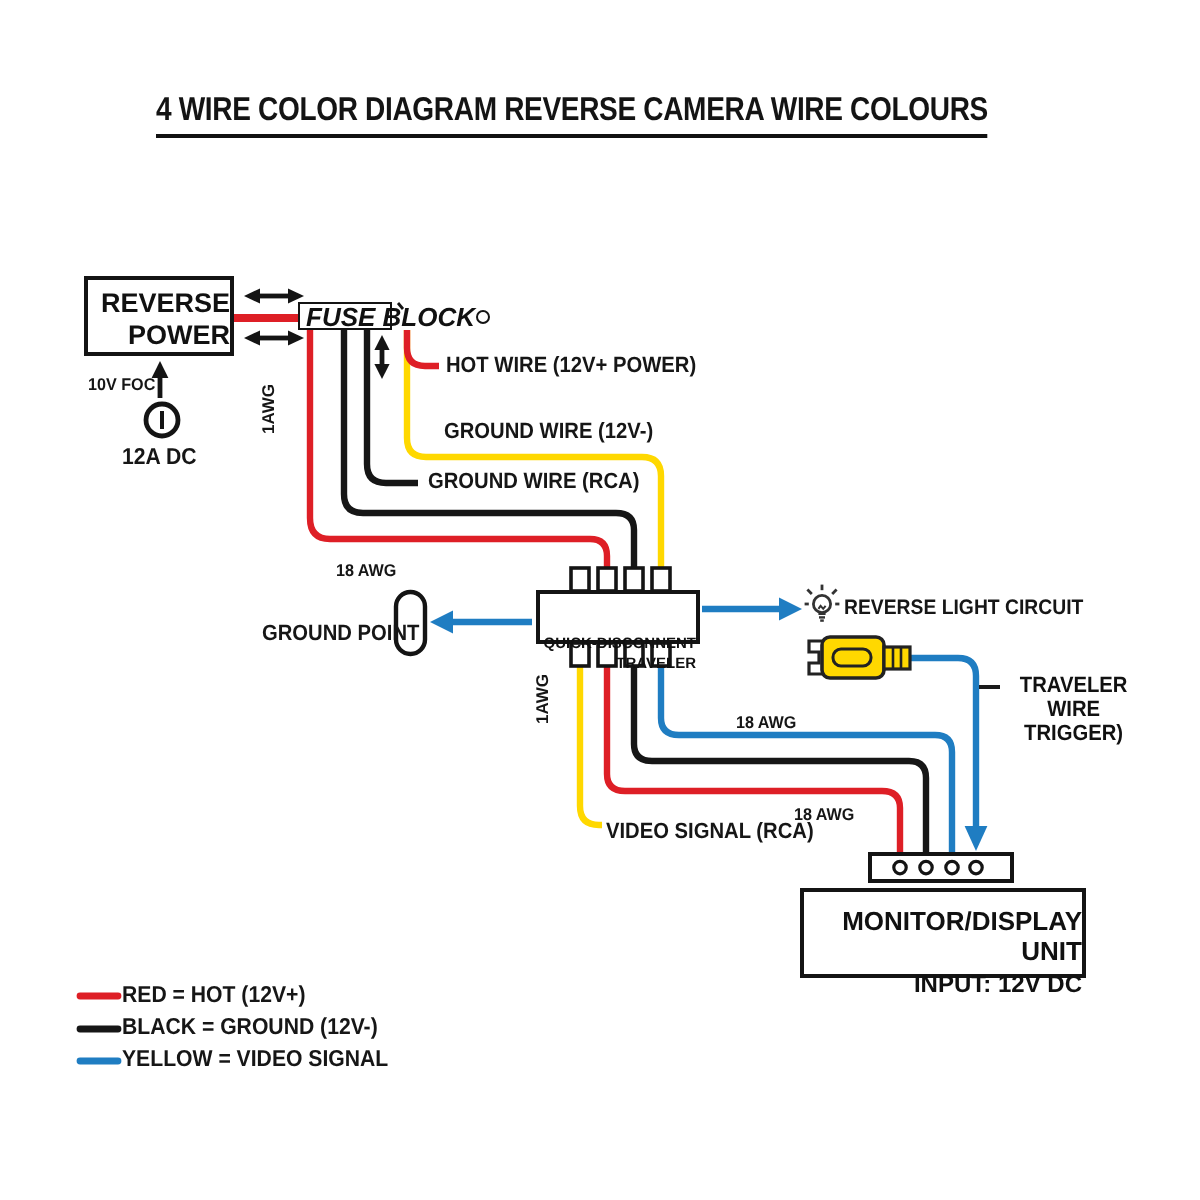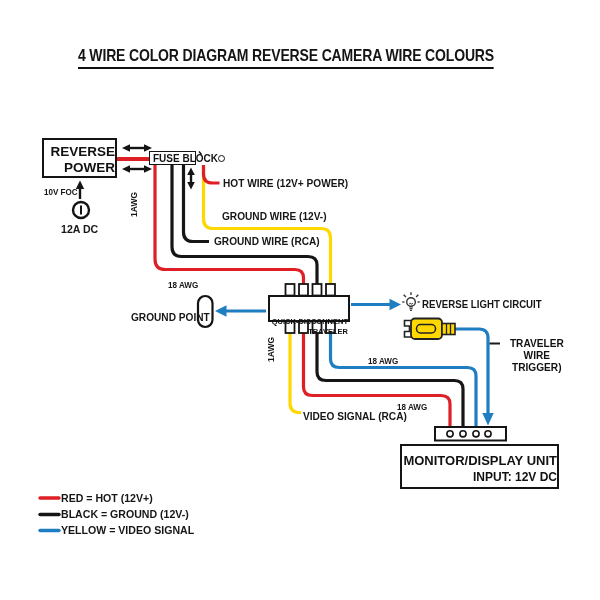--- a/index.html
+++ b/index.html
@@ -27,32 +27,32 @@
     transform:rotate(-90deg);transform-origin:left bottom;height:10px;line-height:10px;color:#161616;
   }
   .box{position:absolute;background:#fff;box-sizing:border-box;text-align:right;}
   .reverse-unit{
     left:42px;top:138px;width:75px;height:40px;border:2.5px solid #141414;
     font-size:13.5px;font-weight:bold;line-height:1.2;padding-top:4px;
   }
   .fuse-block{
     left:149px;top:151px;width:47px;height:14px;border:1.8px solid #141414;
     display:flex;align-items:center;justify-content:space-between;padding:0 3px;
-    font-size:10px;font-weight:bold;white-space:nowrap;
+    font-size:13px;font-weight:bold;white-space:nowrap;font-style:italic;
   }
   .fuse-circle{
     display:inline-block;width:7px;height:7px;border:1.5px solid #141414;border-radius:50%;
     box-sizing:border-box;flex:none;
   }
   .qd-connector{
     left:268px;top:295px;width:82px;height:27px;border:2px solid #141414;
     font-size:7.5px;font-weight:bold;line-height:1.3;padding-top:20px;
   }
   .monitor{
-    left:400px;top:444px;width:159px;height:45px;border:2.2px solid #141414;
+    left:400px;top:444px;width:143px;height:45px;border:2.2px solid #141414;
   }
   .monitor .l1{font-size:13px;font-weight:bold;margin-top:7px;}
   .monitor .l2{font-size:12px;font-weight:bold;margin-top:2px;}
   .traveler-lbl{
     position:absolute;left:500px;top:337px;width:80px;text-align:center;
     font-size:11px;font-weight:bold;line-height:1.1;transform:scaleX(0.92);transform-origin:left top;
   }
 </style>
 </head>
 <body>

